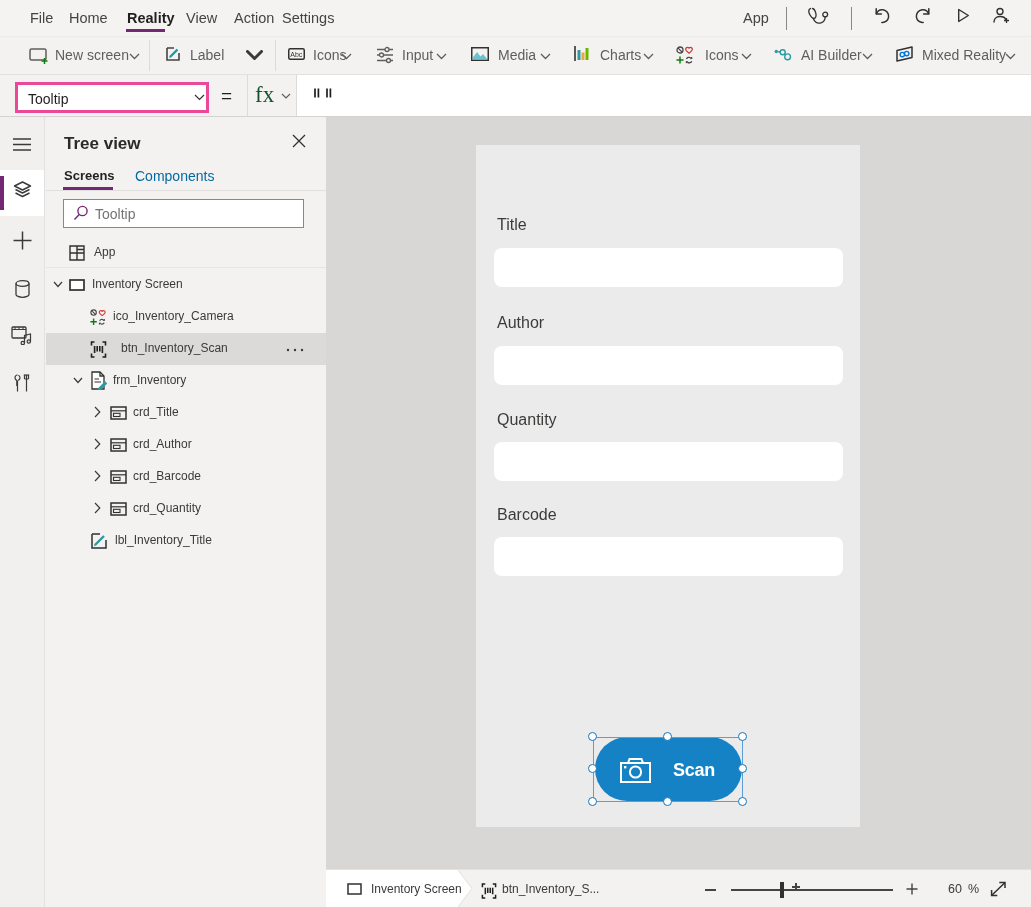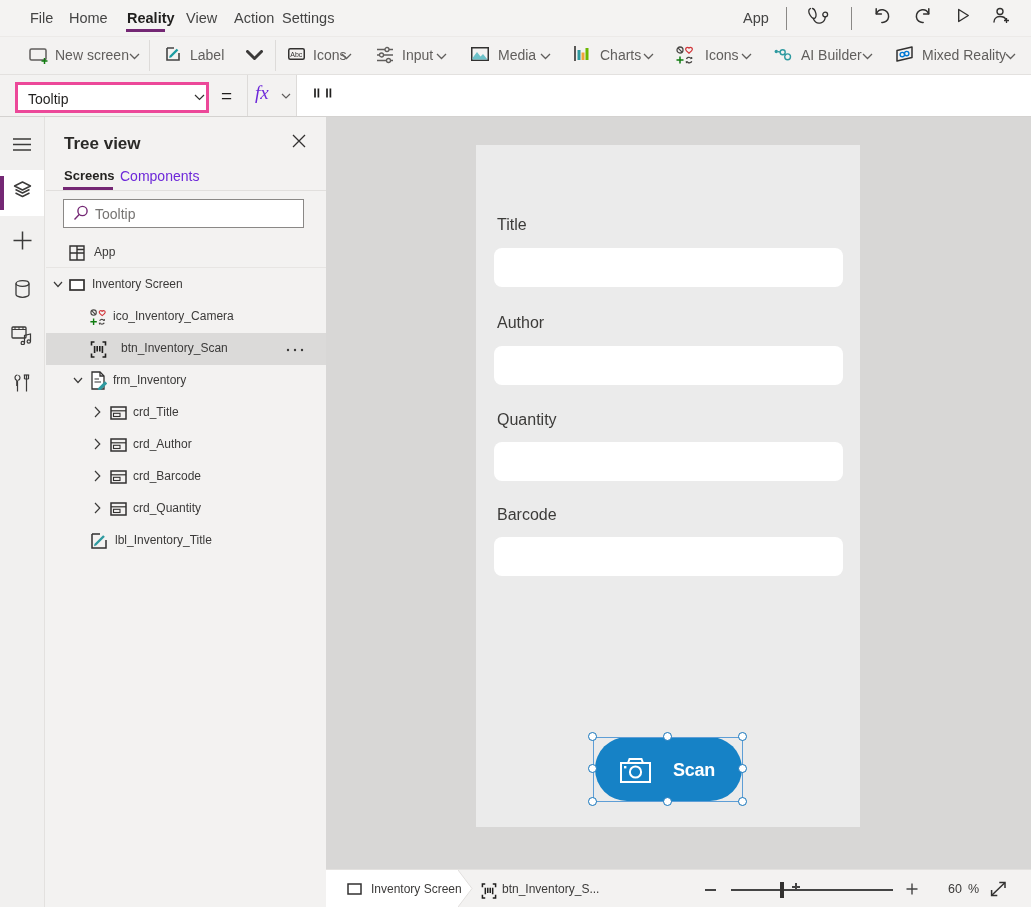--- a/index.html
+++ b/index.html
@@ -233,21 +233,21 @@
   <div id="fbar">
     <div id="fbar-white"></div>
     <div id="tooltipbox">Tooltip</div>
     <div class="abs" id="cv-tt" style="left:194px;top:19px;">
         <svg width="11" height="7" viewBox="0 0 11 7">
           <path d="M1 1 L5.5 5.5 L10 1" fill="none" stroke="#323130" stroke-width="1.2"></path>
         </svg>
       </div>
     <div class="abs" style="left:221px;top:10px;font-size:19px;color:#201f1e;">=</div>
     <div id="fxbox"></div>
-    <div class="abs" style="left:255px;top:7px;font-family:'Liberation Serif',serif;font-style:italic;font-size:19px;color:#6d28d9;">fx</div>
+    <div class="abs" style="left:255px;top:7px;font-family:'Liberation Serif',serif;font-size:23px;color:#14532d;">fx</div>
     <div class="abs" id="cv-fx" style="left:281px;top:18px;">
         <svg width="10" height="6" viewBox="0 0 10 6">
           <path d="M1 1 L5 5 L9 1" fill="none" stroke="#605e5c" stroke-width="1.2"></path>
         </svg>
       </div>
     <div class="abs" style="left:314px;top:13px;">
         <svg width="19" height="11" viewBox="0 0 19 11">
           <path d="M1 0.5 L1 9.5 M4.4 0.5 L4.4 9.5 M13 0.5 L13 9.5 M16.4 0.5 L16.4 9.5" stroke="#201f1e" stroke-width="1.7"></path>
         </svg>
       </div>
@@ -300,21 +300,21 @@
   </div>
 
   <div id="panel">
     <div id="ptitle">Tree view</div>
     <div class="abs" id="ic-close" style="left:246px;top:17px;">
         <svg width="14" height="14" viewBox="0 0 14 14">
           <path d="M1 1 L13 13 M13 1 L1 13" stroke="#323130" stroke-width="1.3"></path>
         </svg>
       </div>
     <div class="tab" style="left:18px;font-weight:bold;font-size:13px;color:#242321;">Screens</div>
-    <div class="tab" style="left:74px;color:#6d28d9;">Components</div>
+    <div class="tab" style="left:89px;color:#0369a1;">Components</div>
     <div id="tabline"></div>
     <div id="tabsel"></div>
     <div id="searchbox"></div>
     <div class="abs" id="ic-mag" style="left:27px;top:88px;">
         <svg width="16" height="16" viewBox="0 0 16 16">
           <circle cx="9.5" cy="6" r="4.6" fill="none" stroke="#742774" stroke-width="1.4"></circle>
           <path d="M6.2 9.5 L1.5 14.5" stroke="#742774" stroke-width="1.4"></path>
         </svg>
       </div>
     <div class="abs" style="left:49px;top:89px;font-size:14px;color:#767472;">Tooltip</div>

